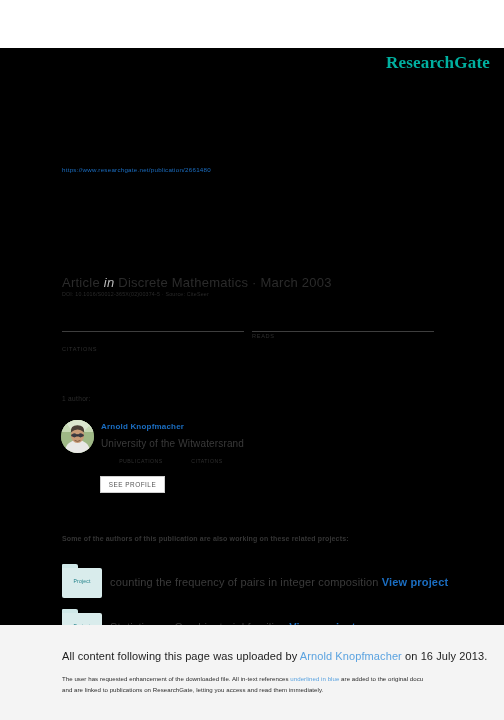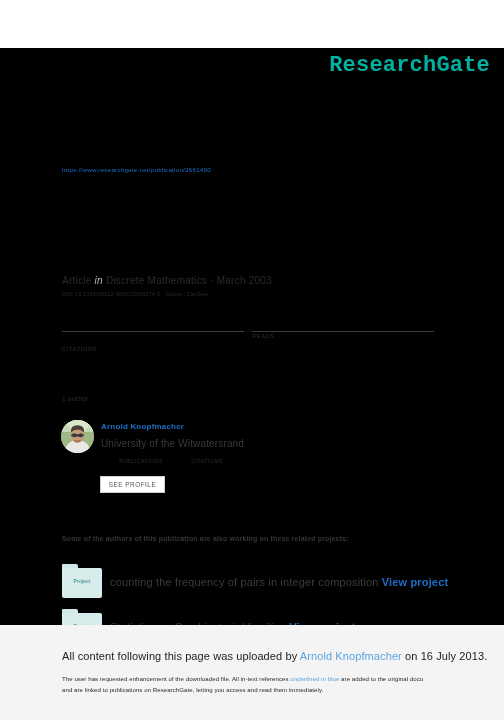--- a/index.html
+++ b/index.html
@@ -34,23 +34,23 @@
     position: absolute;
     left: 0; top: 48px;
     width: 504px;
     height: 577px;
     background: #000000;
   }
   .brand {
     position: absolute;
     right: 14px;
     top: 5px;
-    font-family: Liberation Mono, monospace;
+    font-family: Liberation Serif, serif;
     font-weight: bold;
-    font-size: 22px;
+    font-size: 17px;
     color: #00b0a0;
     letter-spacing: .2px;
     white-space: nowrap;
   }
   
   .url-line {
     position: absolute;
     left: 62px;
     top: 118px;
     font-size: 6.2px;
@@ -75,21 +75,21 @@
     top: 166px;
     font-size: 15px;
     font-weight: bold;
     letter-spacing: .2px;
   }
   
   .article-meta {
     position: absolute;
     left: 62px;
     top: 227px;
-    font-size: 10px;
+    font-size: 13px;
     color: #2b2b2b;
     letter-spacing: .25px;
     white-space: nowrap;
   }
   .article-meta .em {
     font-style: italic;
     color: #b9b9b9;
   }
   .doi-line {
     position: absolute;

